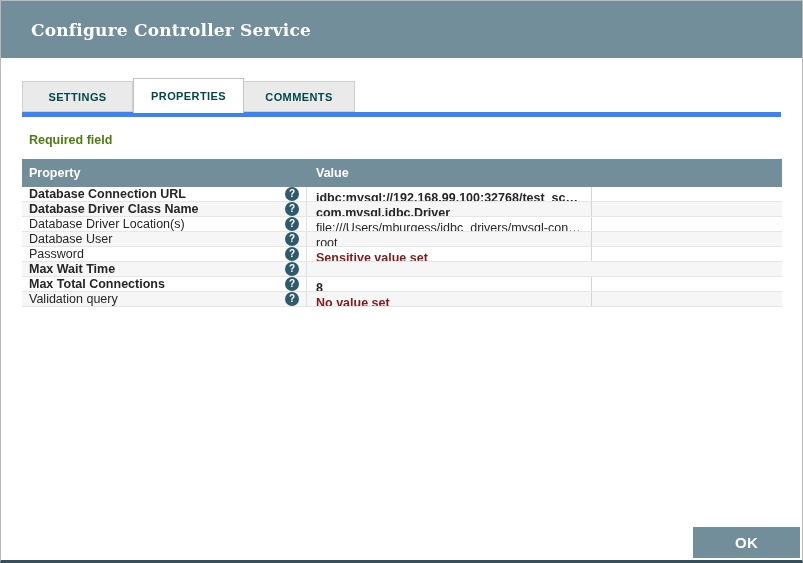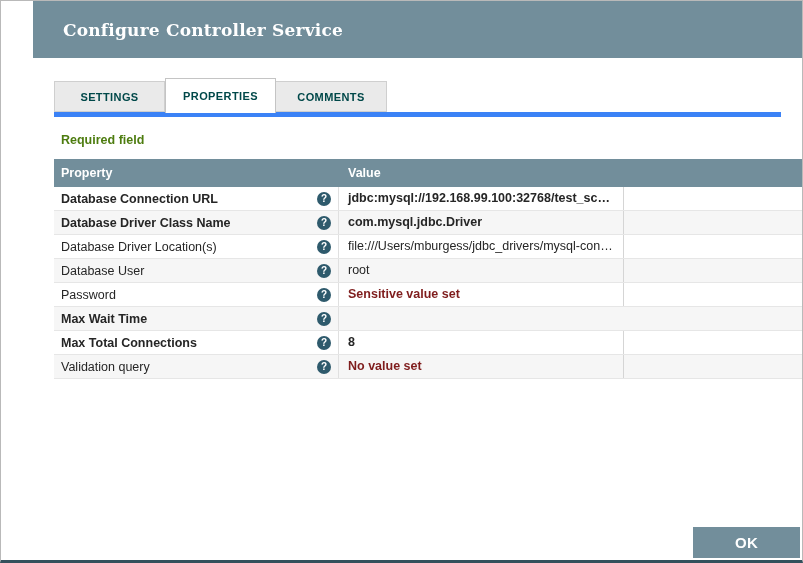--- a/index.html
+++ b/index.html
@@ -7,21 +7,20 @@
   body { font-family: "Liberation Sans", sans-serif; }
 
   .dialog {
     position: relative;
     width: 803px;
     height: 563px;
     background: #fff;
     border: 1px solid #b9b9b9;
     border-bottom: 3px solid #33505c;
     overflow: hidden;
-    padding-left: 32px;
   }
 
   
   .dialog-header {
     height: 57px;
     background: #728e9b;
     display: flex;
     align-items: center;
     padding: 0 30px;
   }
@@ -86,21 +85,21 @@
     align-items: center;
     color: #ffffff;
     font-weight: bold;
   }
   .th.property { width: 285px; padding-left: 7px; }
   .th.value    { width: 285px; padding-left: 9px; }
   .th.extra    { flex: 1; }
 
   .tbody .tr {
     display: flex;
-    height: 24px;
+    height: 15px;
     align-items: stretch;
     border-bottom: 1px solid #e6e6e6;
     background: #ffffff;
     cursor: default;
   }
   .tbody .tr:nth-child(even) { background: #f6f6f6; }
 
   .td {
     display: flex;
     align-items: center;

